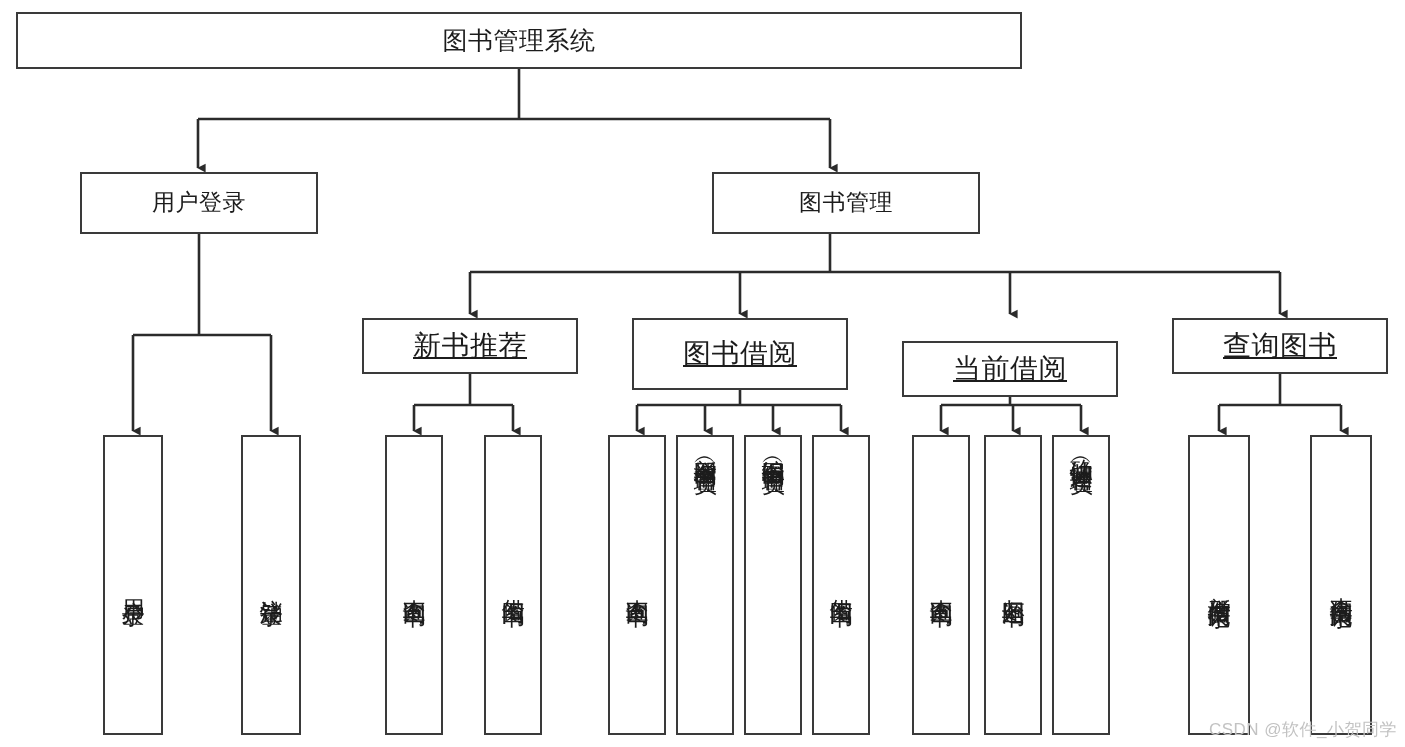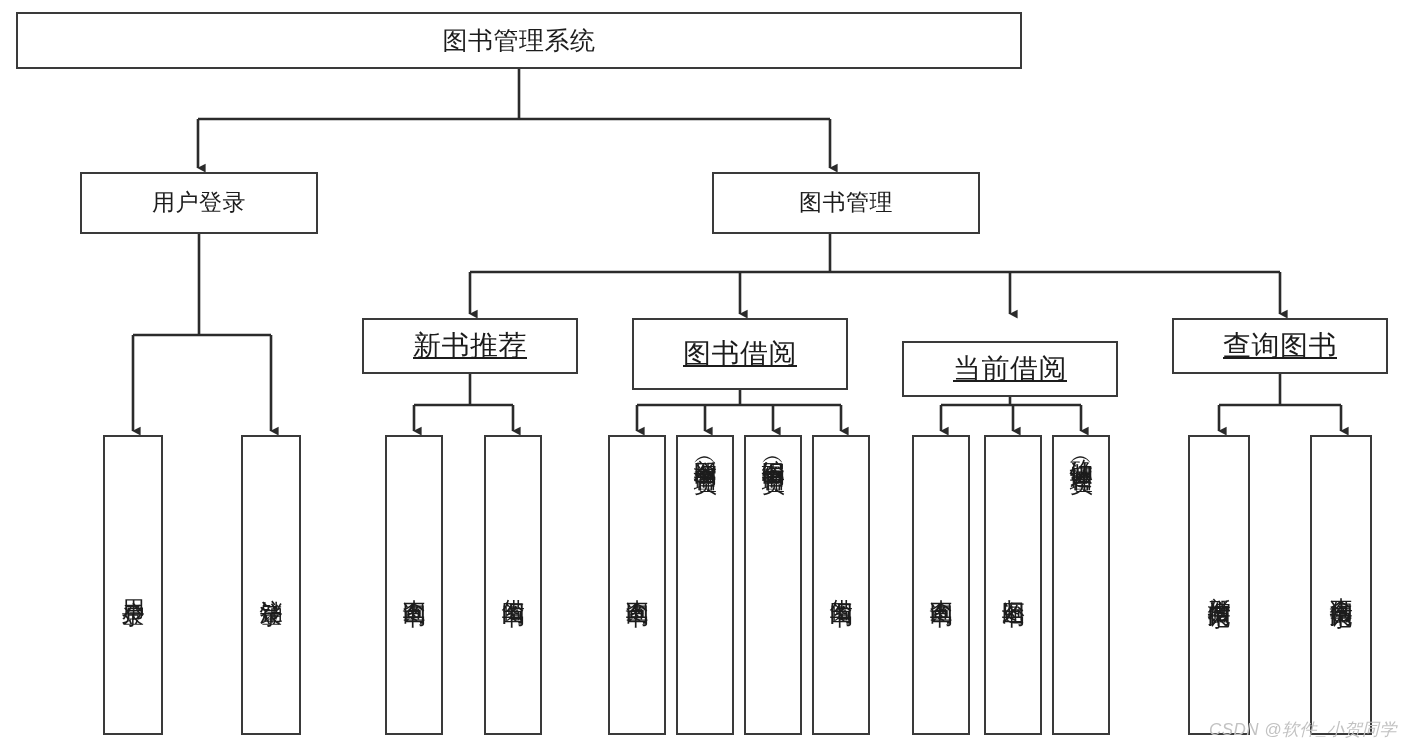--- a/index.html
+++ b/index.html
@@ -74,21 +74,20 @@
   }
   .watermark {
     position: absolute;
     right: 8px;
     bottom: 6px;
     font-size: 17px;
     color: #c2c2c2;
     letter-spacing: 0.5px;
     white-space: nowrap;
     user-select: none;
-    font-style: italic;
   }
 </style>
 </head>
 <body>
 
 <div id="diagram-canvas">
 
   <svg class="edges" viewBox="0 0 1405 747" xmlns="http://www.w3.org/2000/svg">
     <defs>
       <marker id="arrowhead" markerWidth="10" markerHeight="10" refX="4.6" refY="7.6" orient="auto" markerUnits="userSpaceOnUse">

